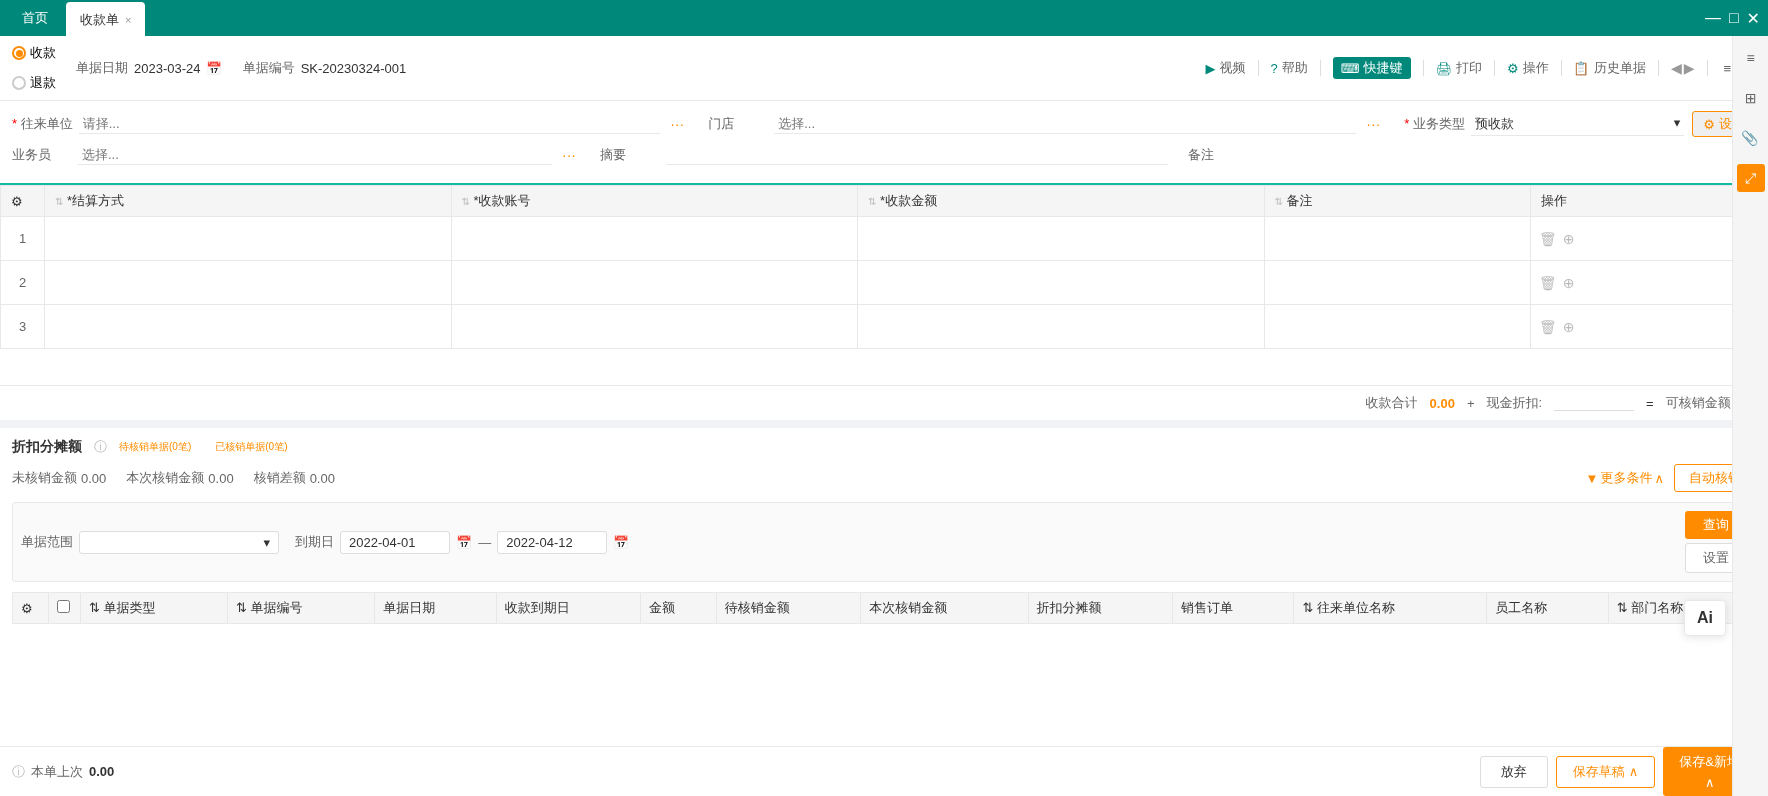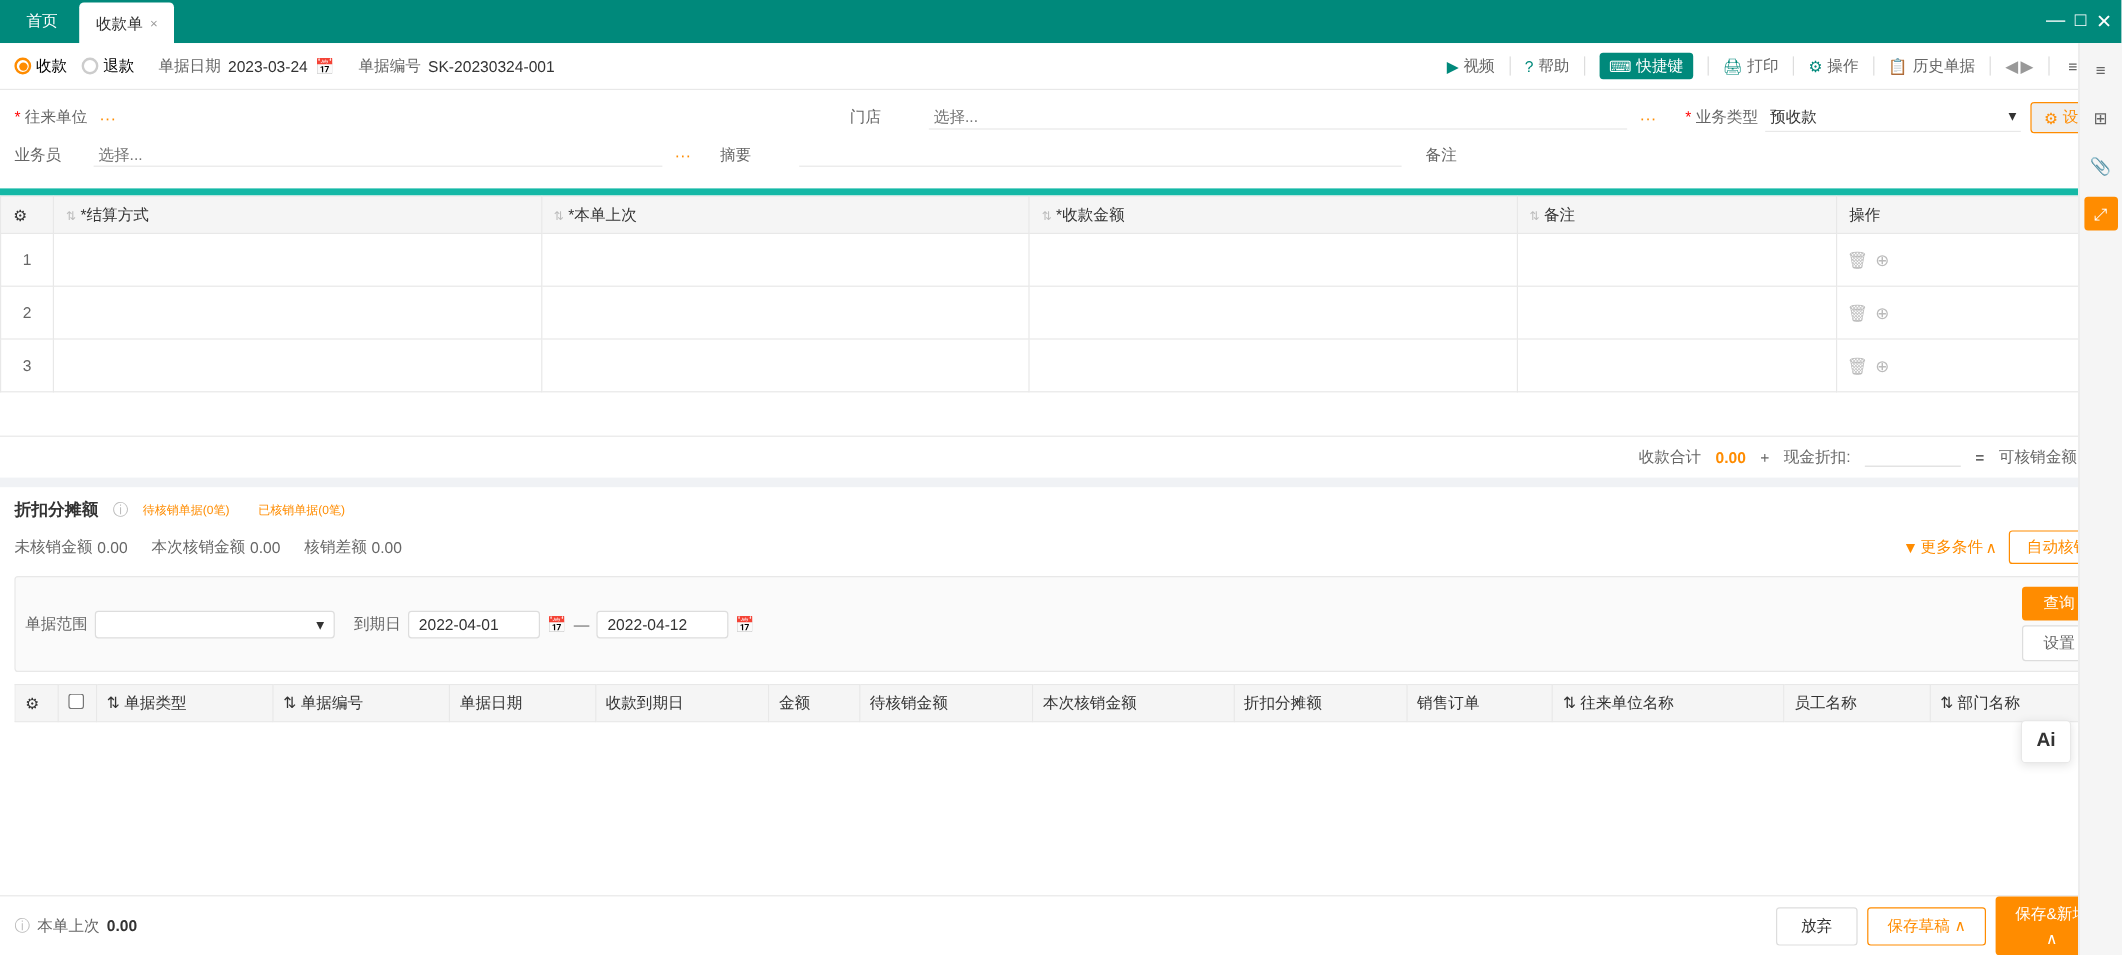--- a/index.html
+++ b/index.html
@@ -68,20 +68,21 @@
       align-items: center;
       padding: 8px 12px;
       border-bottom: 1px solid #e8e8e8;
       gap: 20px;
       background: #fff;
     }
     .radio-group {
       display: flex;
       align-items: center;
       gap: 12px;
+      flex-direction: column;
     }
     .radio-item {
       display: flex;
       align-items: center;
       gap: 4px;
       cursor: pointer;
     }
     .radio-circle {
       width: 14px;
       height: 14px;
@@ -168,21 +169,21 @@
     }
     .view-icon.active {
       background: #ff8c00;
       color: #fff;
       border-radius: 2px;
     }
 
     
     .form-area {
       padding: 10px 12px;
-      border-bottom: 6px solid #14b8a6;
+      border-bottom: 2px solid #14b8a6;
       background: #fff;
     }
     .form-row {
       display: flex;
       align-items: center;
       gap: 0;
       margin-bottom: 8px;
     }
     .form-field {
       display: flex;
@@ -657,20 +658,21 @@
     </div>
   </div>
 
   <div class="form-area">
     <div class="form-row">
       <div class="form-field" style="flex:2;">
         <span class="form-field-label">
           <span class="required-star">*</span>
           <span>往来单位</span>
         </span>
+        <input class="form-input" type="text" placeholder="请择..." style="">
         <span class="dots-btn">···</span>
       </div>
       <div style="width:20px;"></div>
       <div class="form-field" style="flex:2;">
         <span class="form-field-label">门店</span>
         <input class="form-input" type="text" placeholder="选择..." style="">
         <span class="dots-btn">···</span>
       </div>
       <div style="width:20px;"></div>
       <div class="business-type-field">
@@ -711,21 +713,21 @@
     <table class="data-table">
       <thead>
         <tr>
           <th class="table-settings-th">⚙</th>
           <th>
             <span class="sort-icon">⇅</span>
             <span>*结算方式</span>
           </th>
           <th>
             <span class="sort-icon">⇅</span>
-            <span>*本单上次</span>
+            <span>*收款账号</span>
           </th>
           <th>
             <span class="sort-icon">⇅</span>
             <span>*收款金额</span>
           </th>
           <th>
             <span class="sort-icon">⇅</span>
             <span>备注</span>
           </th>
           <th>操作</th>

